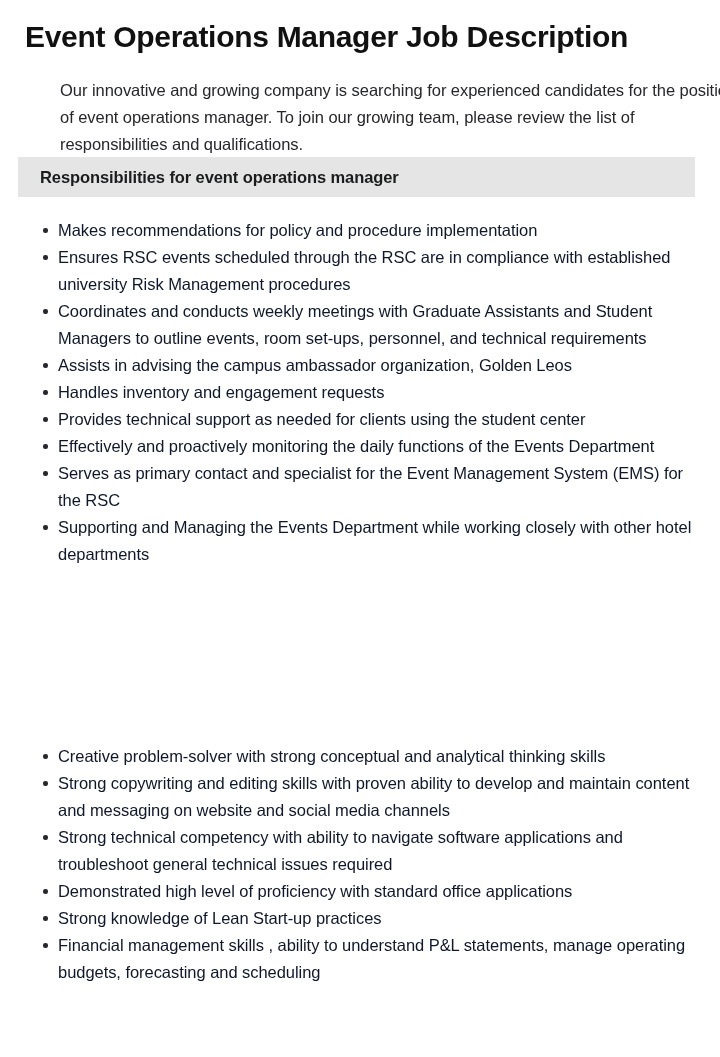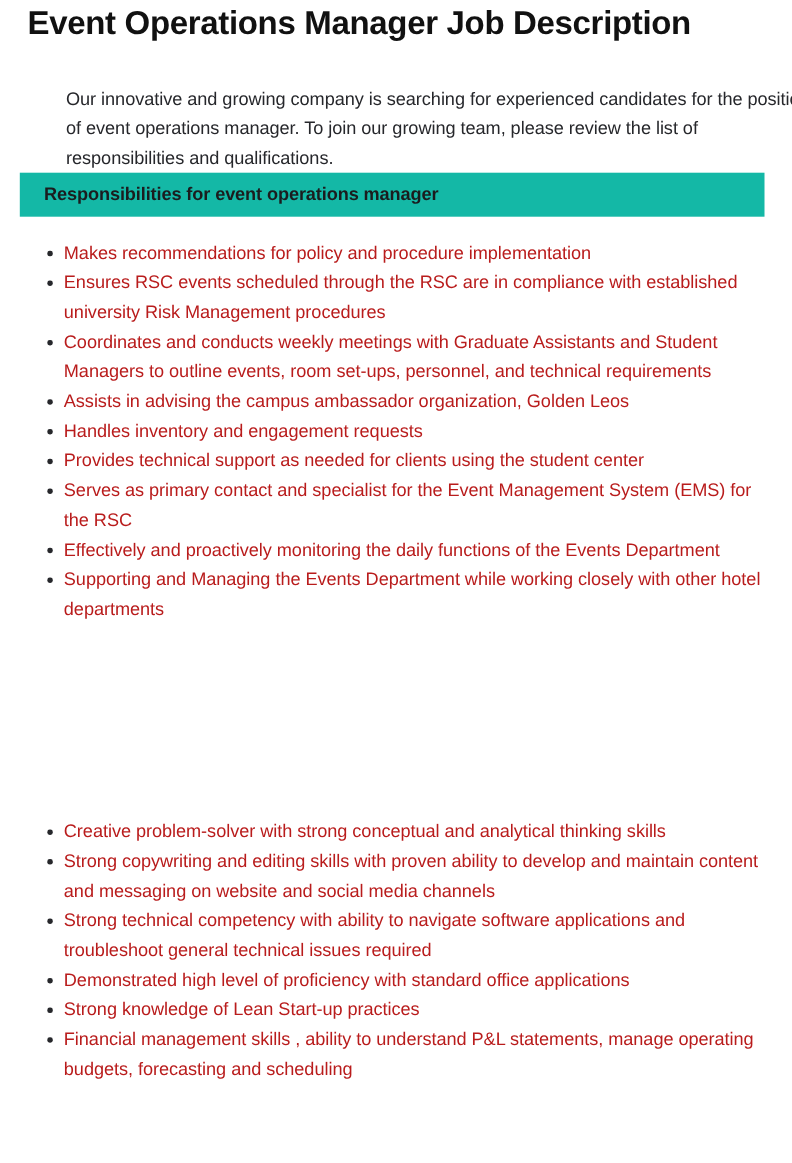--- a/index.html
+++ b/index.html
@@ -22,21 +22,21 @@
     height: 1057px;
     box-sizing: border-box;
   }
 
   
   .doc-title {
     margin: 0;
     padding: 0;
     position: absolute;
     left: 25px;
-    top: 1px;
+    top: 16px;
     width: 670px;
     font-size: 30px;
     line-height: 42px;
     font-weight: 700;
     letter-spacing: -0.3px;
     color: #111111;
   }
 
   
   .intro {
@@ -60,21 +60,21 @@
   }
   .section-responsibilities { top: 157px; }
   .section-qualifications  { top: 723px; }
 
   
   .section-header {
     box-sizing: border-box;
     margin-left: 18px;
     width: 677px;
     height: 40px;
-    background: #14b8a6;
+    background: #e5e5e5;
     display: flex;
     align-items: center;
     padding-left: 22px;
   }
   .section-header-label {
     font-size: 16.5px;
     font-weight: 700;
     color: #1b1c1e;
     letter-spacing: -0.1px;
   }
@@ -86,21 +86,21 @@
     padding: 0;
     padding-top: 20px;
   }
   .bullet-item {
     position: relative;
     margin: 0;
     padding: 0 25px 0 58px;
     font-size: 16.5px;
     line-height: 27px;
     font-weight: 400;
-    color: #b91c1c;
+    color: #0f172a;
     letter-spacing: -0.05px;
   }
   .bullet-item::before {
     content: "";
     position: absolute;
     left: 43px;
     top: 11px;
     width: 4.5px;
     height: 4.5px;
     border-radius: 50%;
@@ -120,22 +120,22 @@
     <div class="section-header">
       <span class="section-header-label">Responsibilities for event operations manager</span>
     </div>
     <ul class="bullet-list">
       <li class="bullet-item">Makes recommendations for policy and procedure implementation</li>
       <li class="bullet-item">Ensures RSC events scheduled through the RSC are in compliance with established university Risk Management procedures</li>
       <li class="bullet-item">Coordinates and conducts weekly meetings with Graduate Assistants and Student Managers to outline events, room set-ups, personnel, and technical requirements</li>
       <li class="bullet-item">Assists in advising the campus ambassador organization, Golden Leos</li>
       <li class="bullet-item">Handles inventory and engagement requests</li>
       <li class="bullet-item">Provides technical support as needed for clients using the student center</li>
+      <li class="bullet-item">Effectively and proactively monitoring the daily functions of the Events Department</li>
       <li class="bullet-item">Serves as primary contact and specialist for the Event Management System (EMS) for the RSC</li>
-      <li class="bullet-item">Effectively and proactively monitoring the daily functions of the Events Department</li>
       <li class="bullet-item">Supporting and Managing the Events Department while working closely with other hotel departments</li>
     </ul>
   </section>
 
   <section class="section section-qualifications">
     <ul class="bullet-list">
       <li class="bullet-item">Creative problem-solver with strong conceptual and analytical thinking skills</li>
       <li class="bullet-item">Strong copywriting and editing skills with proven ability to develop and maintain content and messaging on website and social media channels</li>
       <li class="bullet-item">Strong technical competency with ability to navigate software applications and troubleshoot general technical issues required</li>
       <li class="bullet-item">Demonstrated high level of proficiency with standard office applications</li>

